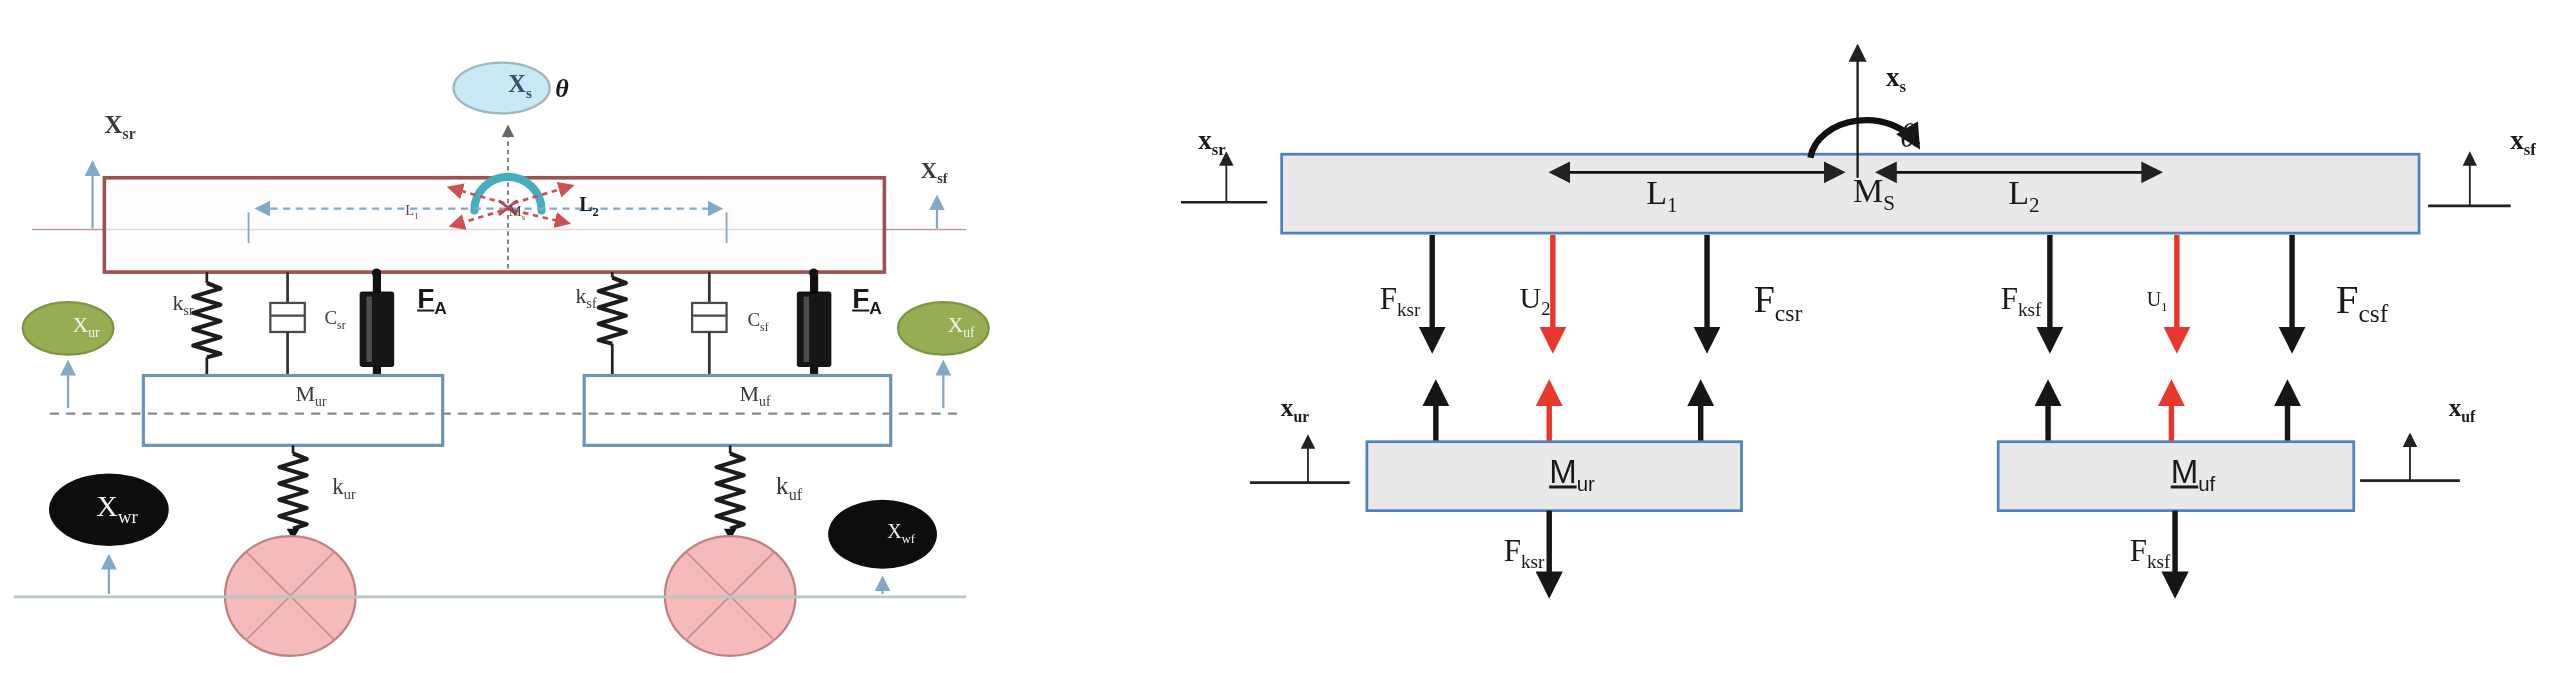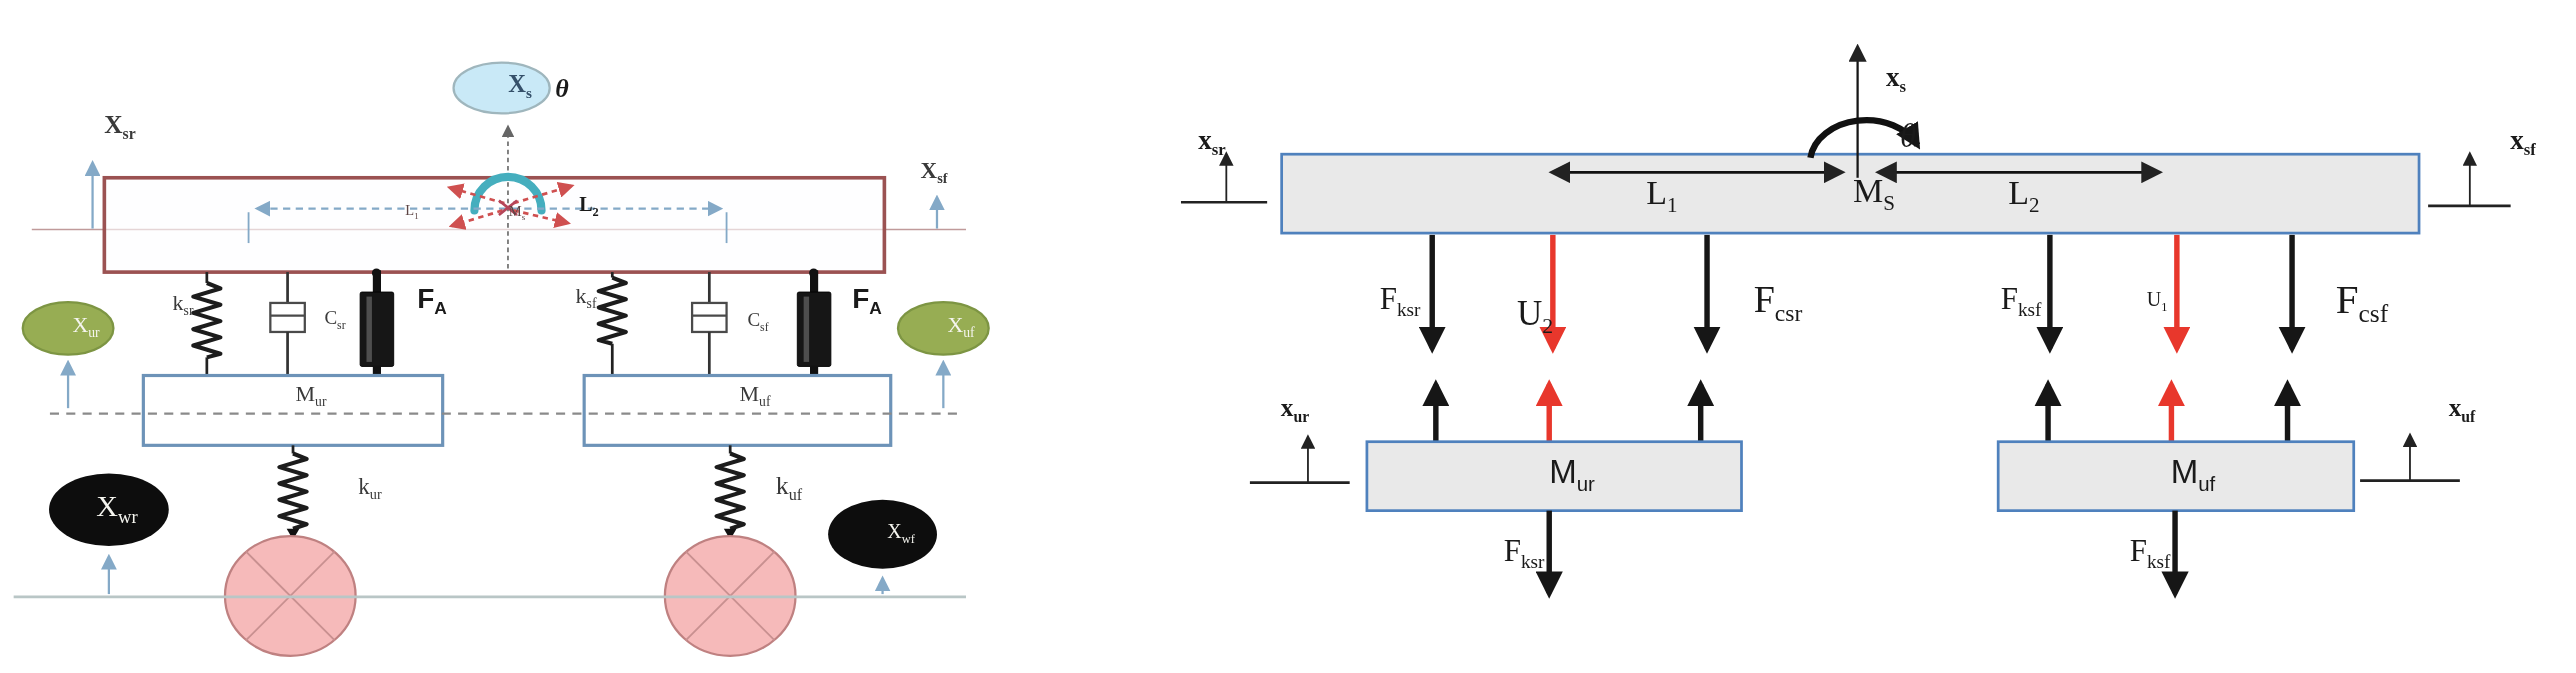--- a/index.html
+++ b/index.html
@@ -9,21 +9,21 @@
   #labels{position:absolute;left:0;top:0;width:2576px;height:673px;margin-left:18px;}
   .lbl{position:absolute;transform:translate(-50%,-50%);white-space:nowrap;color:#1a1a1a;
        font-family:"Liberation Serif",serif;line-height:1;}
   .sub{font-size:62%;vertical-align:sub;}
   .bold{font-weight:bold;}
   .ital{font-style:italic;}
   .white{color:#f5f5ef;}
   .navy{color:#35506a;}
   .soft{color:#3a3a3a;}
   .dim{color:#5c4444;}
-  .sans{font-family:"Liberation Sans",sans-serif;}
+  .sans{font-family:"Liberation Sans",sans-serif;text-decoration:underline;}
 </style>
 </head>
 <body>
 
 <div id="stage">
 
 <svg id="artwork" width="2576" height="673" viewBox="0 0 2840 742">
   <defs>
     <marker id="aB" viewBox="0 0 5 5" refX="4" refY="2.5" markerWidth="5" markerHeight="5" orient="auto-start-reverse" markerUnits="strokeWidth">
           <path d="M0,0L5,2.5L0,5z" fill="#161616"></path>
@@ -221,34 +221,34 @@
   <div class="lbl soft" style="left:165px;top:305px;font-size:22px"><span>k</span><span class="sub">sr</span></div>
   <div class="lbl soft" style="left:317px;top:320px;font-size:19px"><span>C</span><span class="sub">sr</span></div>
   <div class="lbl bold sans" style="left:414px;top:301px;font-size:28px"><span>F</span><span class="sub">A</span></div>
   <div class="lbl soft" style="left:568px;top:298px;font-size:22px"><span>k</span><span class="sub">sf</span></div>
   <div class="lbl soft" style="left:740px;top:322px;font-size:19px"><span>C</span><span class="sub">sf</span></div>
   <div class="lbl bold sans" style="left:849px;top:301px;font-size:28px"><span>F</span><span class="sub">A</span></div>
   <div class="lbl white" style="left:68px;top:327px;font-size:22px"><span>X</span><span class="sub">ur</span></div>
   <div class="lbl white" style="left:943px;top:327px;font-size:22px"><span>X</span><span class="sub">uf</span></div>
   <div class="lbl soft" style="left:293px;top:396px;font-size:22px"><span>M</span><span class="sub">ur</span></div>
   <div class="lbl soft" style="left:737px;top:396px;font-size:22px"><span>M</span><span class="sub">uf</span></div>
-  <div class="lbl soft" style="left:352px;top:488px;font-size:23px"><span>k</span><span class="sub">ur</span></div>
+  <div class="lbl soft" style="left:326px;top:488px;font-size:23px"><span>k</span><span class="sub">ur</span></div>
   <div class="lbl soft" style="left:771px;top:488px;font-size:26px"><span>k</span><span class="sub">uf</span></div>
   <div class="lbl white" style="left:99px;top:509px;font-size:30px"><span>X</span><span class="sub">wr</span></div>
   <div class="lbl white" style="left:883px;top:533px;font-size:20px"><span>X</span><span class="sub">wf</span></div>
 
   <div class="lbl bold" style="left:1878px;top:80px;font-size:27px"><span>x</span><span class="sub">s</span></div>
   <div class="lbl ital" style="left:1890px;top:136px;font-size:33px"><span>θ</span></div>
   <div class="lbl bold" style="left:1194px;top:143px;font-size:27px"><span>x</span><span class="sub">sr</span></div>
   <div class="lbl bold" style="left:2505px;top:143px;font-size:27px"><span>x</span><span class="sub">sf</span></div>
   <div class="lbl" style="left:1644px;top:196px;font-size:34px"><span>L</span><span class="sub">1</span></div>
   <div class="lbl" style="left:1856px;top:194px;font-size:34px"><span>M</span><span class="sub">S</span></div>
   <div class="lbl" style="left:2006px;top:196px;font-size:34px"><span>L</span><span class="sub">2</span></div>
   <div class="lbl" style="left:1382px;top:301px;font-size:31px"><span>F</span><span class="sub">ksr</span></div>
-  <div class="lbl" style="left:1517px;top:317px;font-size:35px"><span>U</span><span class="sub">2</span></div>
+  <div class="lbl" style="left:1517px;top:301px;font-size:30px"><span>U</span><span class="sub">2</span></div>
   <div class="lbl" style="left:1760px;top:303px;font-size:38px"><span>F</span><span class="sub">csr</span></div>
   <div class="lbl" style="left:2003px;top:301px;font-size:31px"><span>F</span><span class="sub">ksf</span></div>
   <div class="lbl" style="left:2139px;top:301px;font-size:20px"><span>U</span><span class="sub">1</span></div>
   <div class="lbl" style="left:2344px;top:303px;font-size:41px"><span>F</span><span class="sub">csf</span></div>
   <div class="lbl bold" style="left:1277px;top:410px;font-size:25.4px"><span>x</span><span class="sub">ur</span></div>
   <div class="lbl bold" style="left:2444px;top:410px;font-size:25.4px"><span>x</span><span class="sub">uf</span></div>
   <div class="lbl sans" style="left:1554px;top:475px;font-size:33px"><span>M</span><span class="sub">ur</span></div>
   <div class="lbl sans" style="left:2175px;top:475px;font-size:33px"><span>M</span><span class="sub">uf</span></div>
   <div class="lbl" style="left:1506px;top:553px;font-size:31px"><span>F</span><span class="sub">ksr</span></div>
   <div class="lbl" style="left:2132px;top:553px;font-size:31px"><span>F</span><span class="sub">ksf</span></div>

